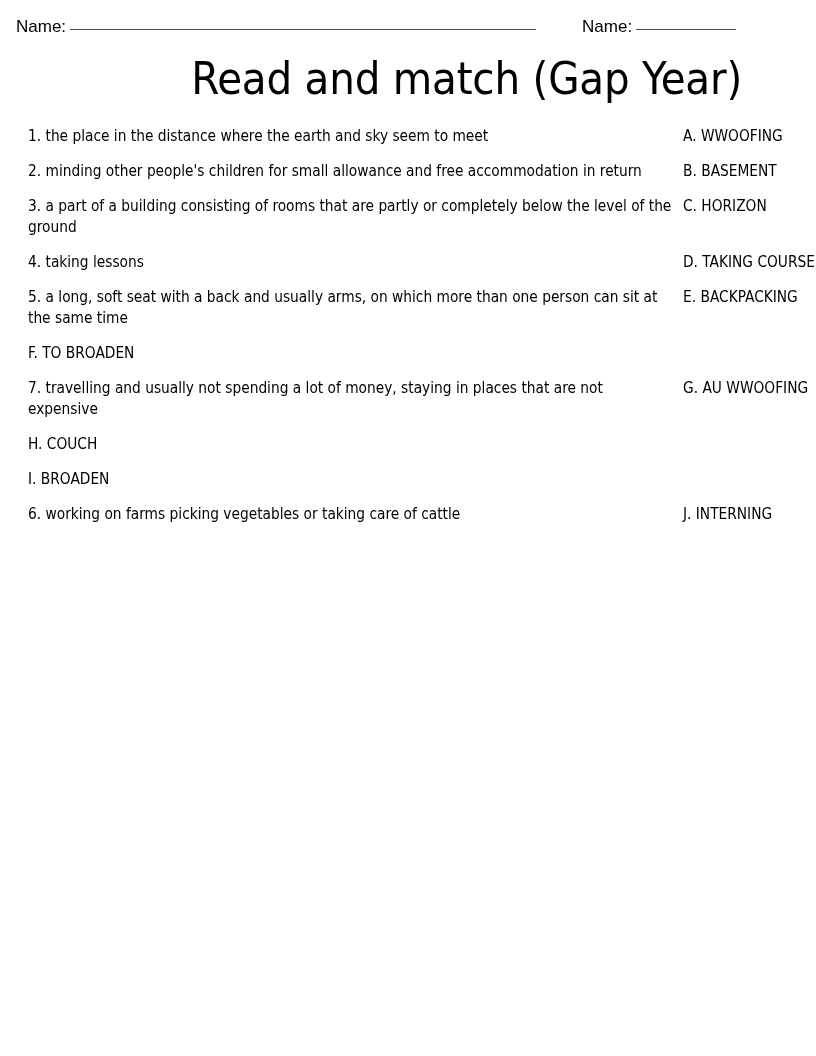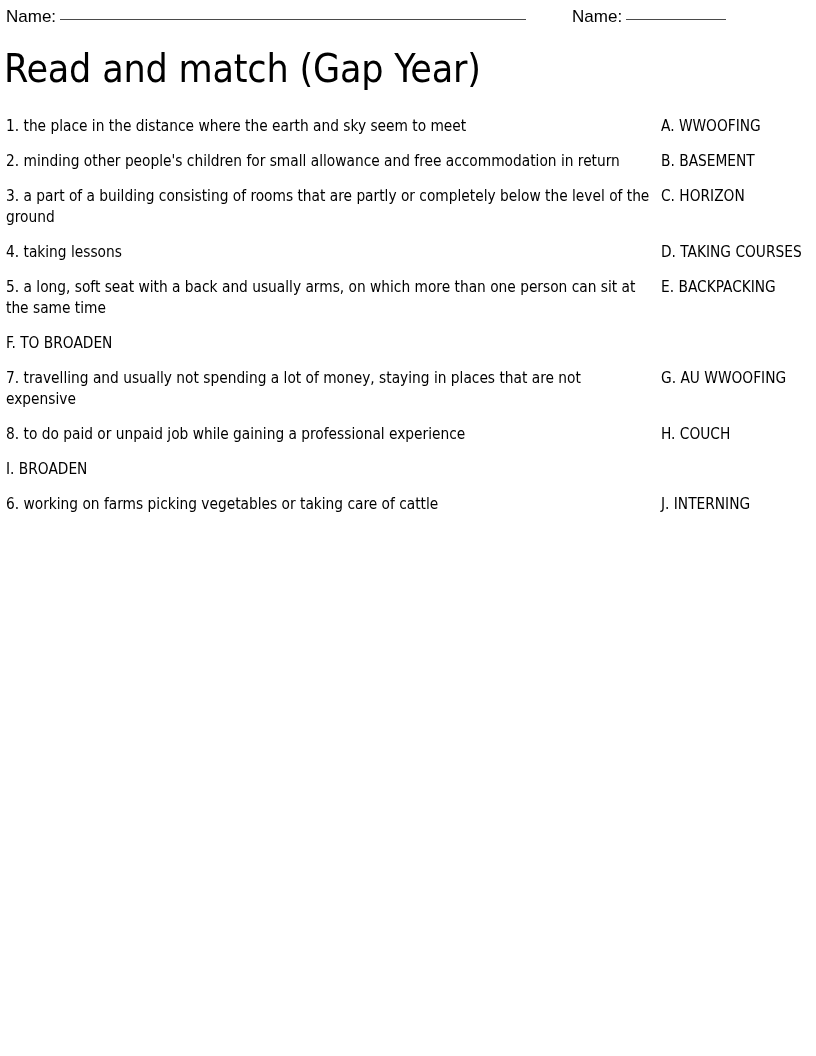--- a/index.html
+++ b/index.html
@@ -13,21 +13,21 @@
     height: 1056px;
     position: relative;
     font-family: "DejaVu Sans Condensed", "Liberation Sans Narrow", "Liberation Sans", sans-serif;
     color: #000000;
     -webkit-font-smoothing: antialiased;
   }
   .page {
     width: 756px;
     min-height: 1056px;
     box-sizing: border-box;
-    padding: 4px;
+    padding: 14px;
     position: relative;
   }
 
   
   .namedate-row {
     display: flex;
     align-items: baseline;
     padding: 0 0 0 2px;
     height: 26px;
     font-family: "Liberation Sans", sans-serif;
@@ -46,35 +46,35 @@
     height: 17px;
     position: relative;
     top: -2px;
   }
   .rule-name { width: 466px; }
   .rule-date { width: 100px; }
   .spacer-namedate { width: 46px; }
 
   
   .worksheet-title {
-    text-align: left;
+    text-align: right;
     font-family: "DejaVu Sans Condensed", "Liberation Sans Narrow", "Liberation Sans", sans-serif;
     font-weight: 400;
-    font-size: 39px;
+    font-size: 45px;
     line-height: 62px;
     letter-spacing: -0.2px;
     margin: 8px 0 16px 0;
     color: #000;
     white-space: nowrap;
   }
 
   
   .match-list {
     padding: 0 0 0 2px;
-    margin: 0;
+    margin: 12px;
   }
   .match-row {
     display: flex;
     align-items: flex-start;
     margin-bottom: 14px;
   }
   .prompt-cell {
     width: 655px;
     flex: 0 0 655px;
     font-size: 15.3px;
@@ -138,21 +138,20 @@
     <div class="match-row">
       <div class="answer-cell"><span class="answer-letter">F.</span> <span>TO BROADEN</span></div>
     </div>
 
     <div class="match-row">
       <div class="prompt-cell"><span class="prompt-num">7.</span> <span>travelling and usually not spending a lot of money, staying in places that are not expensive</span></div>
       <div class="answer-cell"><span class="answer-letter">G.</span> <span>AU WWOOFING</span></div>
     </div>
 
     <div class="match-row">
-      <div class="prompt-cell"><span class="prompt-num">8.</span> <span>to do paid or unpaid job while gaining a professional experience</span></div>
       <div class="answer-cell"><span class="answer-letter">H.</span> <span>COUCH</span></div>
     </div>
 
     <div class="match-row">
       <div class="answer-cell"><span class="answer-letter">I.</span> <span>BROADEN</span></div>
     </div>
 
     <div class="match-row">
       <div class="prompt-cell"><span class="prompt-num">6.</span> <span>working on farms picking vegetables or taking care of cattle</span></div>
       <div class="answer-cell"><span class="answer-letter">J.</span> <span>INTERNING</span></div>

